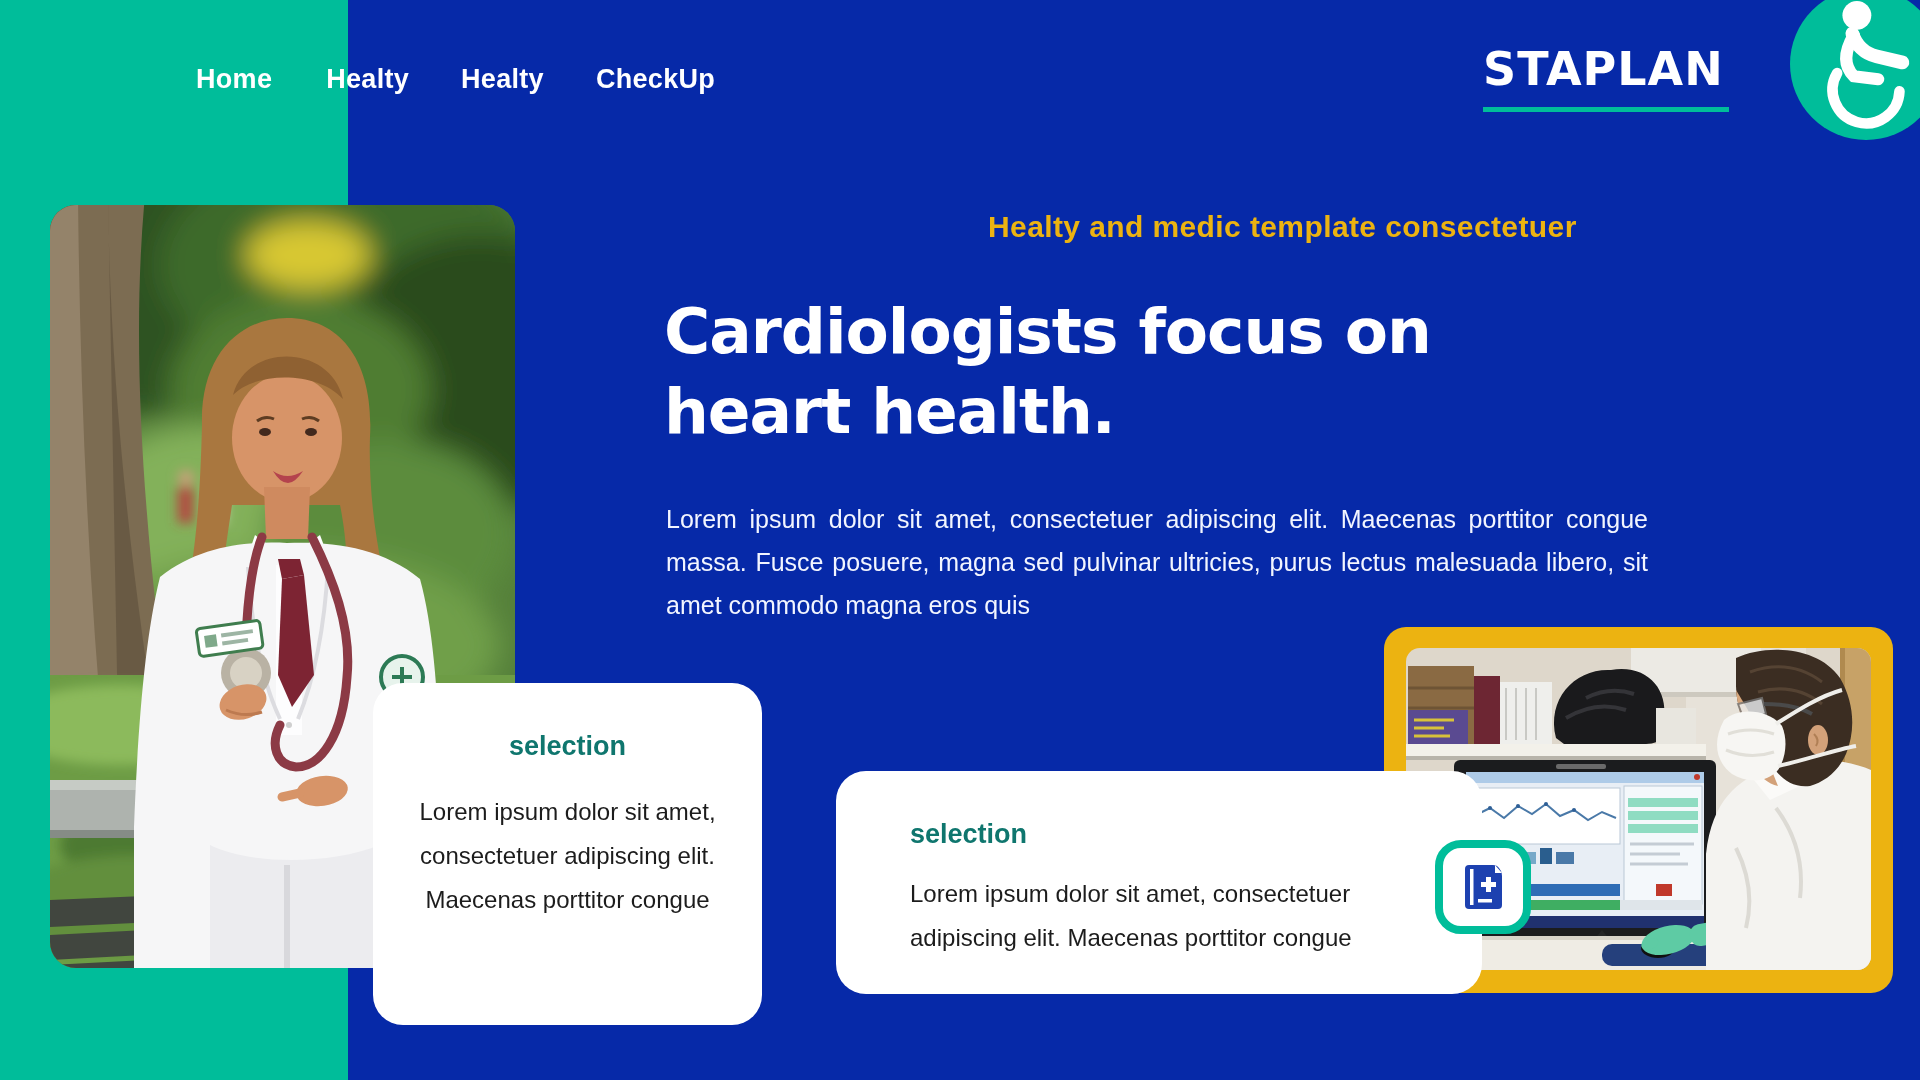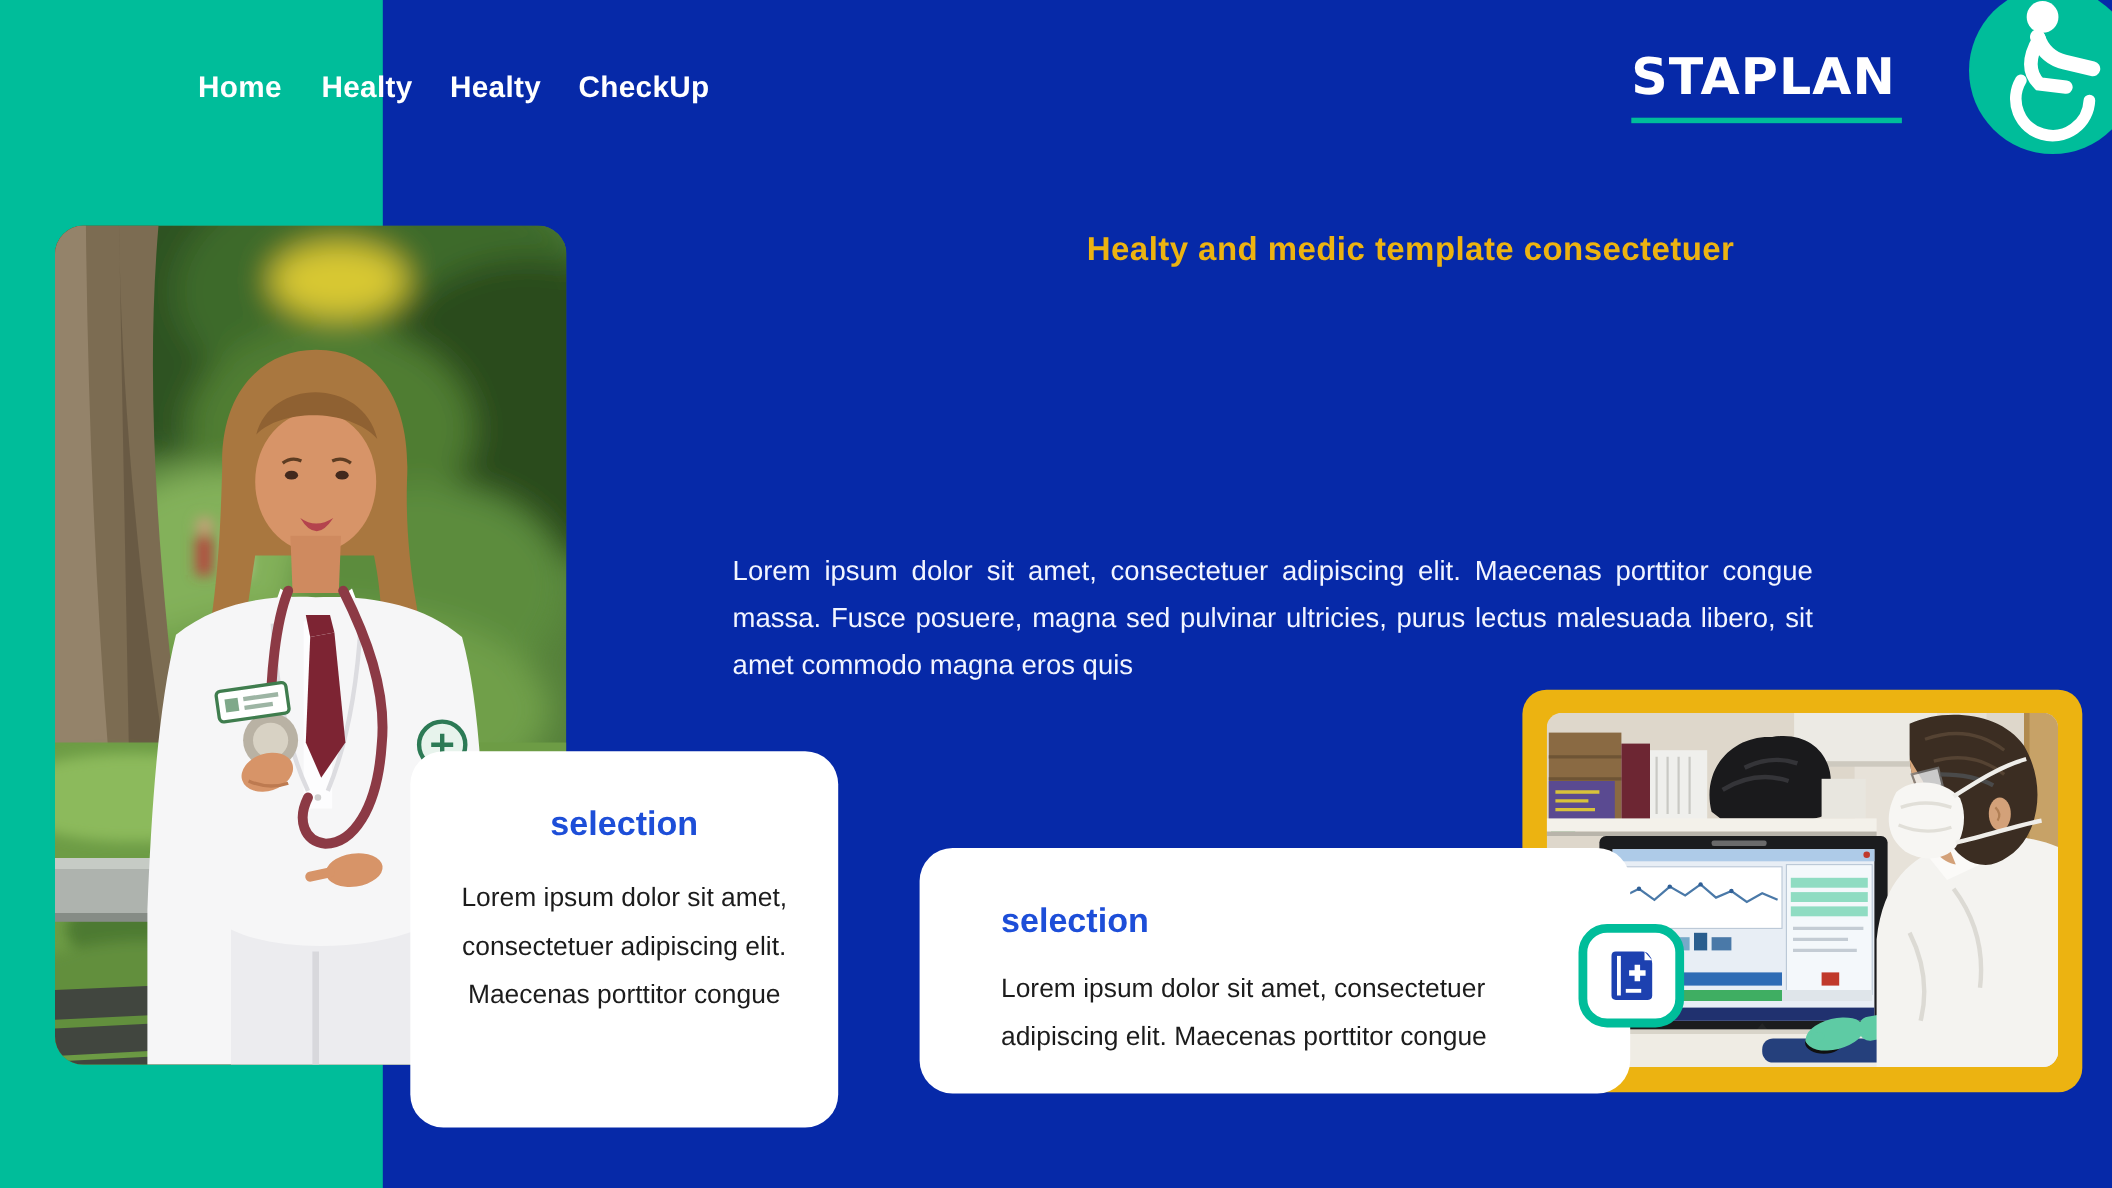--- a/index.html
+++ b/index.html
@@ -4,21 +4,21 @@
 <style>
   html,body{margin:0;padding:0;background:#0629A8;}
   .stage{position:relative;width:1920px;height:1080px;background:#0629A8;overflow:hidden;
          font-family:"Liberation Sans",sans-serif;}
   .abs{position:absolute;}
 
   
   .teal-band{left:0;top:0;width:348px;height:1080px;background:#00BD9A;}
 
   
-  .nav{left:180px;top:64px;display:flex;gap:34px;z-index:6;}
+  .nav{left:196px;top:64px;display:flex;gap:52px;z-index:6;}
   .nav a{color:#fff;font-size:27px;font-weight:bold;text-decoration:none;letter-spacing:.3px;display:block;}
   .nav .underline{width:52px;height:5px;background:#0733B2;border-radius:2px;margin:7px auto 0 2px;}
 
   
   .brand{left:1483px;top:42px;z-index:6;color:#fff;}
   .brand .name{font-size:46px;font-weight:800;letter-spacing:1px;font-family:"DejaVu Sans","Liberation Sans",sans-serif;}
   .brand .rule{width:246px;height:5px;background:#00BD9A;margin-top:11px;}
 
   
   .access{left:1790px;top:-12px;width:152px;height:152px;border-radius:50%;background:#00BD9A;z-index:5;}
@@ -33,21 +33,21 @@
          font-size:63px;line-height:80px;font-weight:800;letter-spacing:-1px;z-index:3;}
   .para{left:666px;top:498px;width:982px;color:#f2f5ff;font-size:25px;line-height:43px;
         text-align:justify;z-index:3;font-weight:400;}
 
   
   .framed{left:1384px;top:627px;width:509px;height:366px;background:#ECB311;border-radius:22px;z-index:1;}
   .photo-right{position:absolute;left:22px;top:21px;width:465px;height:322px;border-radius:14px;overflow:hidden;}
 
   
   .card{background:#fff;border-radius:30px;box-sizing:border-box;color:#141414;}
-  .card .card-title{font-size:31px;font-weight:bold;color:#1d4ed8;}
+  .card .card-title{font-size:27px;font-weight:bold;color:#0f766e;}
   .card .card-body{font-size:24px;line-height:44px;color:#1c1c1c;}
   .card1{left:373px;top:683px;width:389px;height:342px;padding:48px 34px 0;text-align:center;z-index:3;}
   .card1 .card-title{margin-bottom:28px;}
   .card2{left:836px;top:771px;width:646px;height:223px;padding:48px 0 0 74px;z-index:3;}
   .card2 .card-body{margin-top:22px;width:478px;}
 
   
   .feature-icon{left:1435px;top:840px;width:96px;height:94px;background:#fff;border:8px solid #00BD9A;
                 border-radius:26px;box-sizing:border-box;display:flex;align-items:center;justify-content:center;z-index:4;}
 </style>
@@ -171,20 +171,24 @@
         <rect x="24" y="16" width="26" height="4" fill="#9db5a4"></rect>
       </g>
       <circle cx="352" cy="472" r="21" fill="#e7f3ec" stroke="#2c7a55" stroke-width="4"></circle>
       <path d="M352,462 v20 M342,472 h20" stroke="#2c7a55" stroke-width="4"></path>
       <path d="M160,640 C200,660 280,660 330,640 L330,763 L160,763 Z" fill="#ececef"></path>
       <path d="M237,660 L237,763" stroke="#d8d8dc" stroke-width="6"></path>
     </svg>
   </div>
 
   <div class="abs tagline">Healty and medic template consectetuer</div>
+  <h1 class="abs title" style="margin:0">
+    <span style="display:block">Cardiologists focus on</span>
+    <span style="display:block">heart health.</span>
+  </h1>
   <p class="abs para" style="margin:0">Lorem ipsum dolor sit amet, consectetuer adipiscing elit. Maecenas porttitor congue massa. Fusce posuere, magna sed pulvinar ultricies, purus lectus malesuada libero, sit amet commodo magna eros quis</p>
 
   <div class="abs framed">
     <div class="photo-right" aria-label="Masked lab technician working at a computer">
       <svg width="465" height="322" viewBox="0 0 465 322">
         <rect width="465" height="322" fill="#ded7cb"></rect>
         <rect x="280" y="0" width="120" height="322" fill="#e7e2d9"></rect>
         <rect x="438" y="0" width="27" height="322" fill="#c7a267"></rect>
         <rect x="434" y="0" width="5" height="322" fill="#b08a4f"></rect>
         <rect x="225" y="0" width="130" height="46" fill="#eceae4"></rect>

